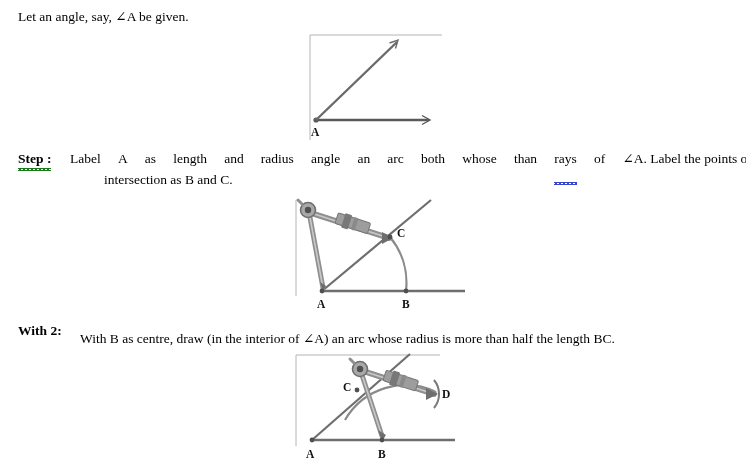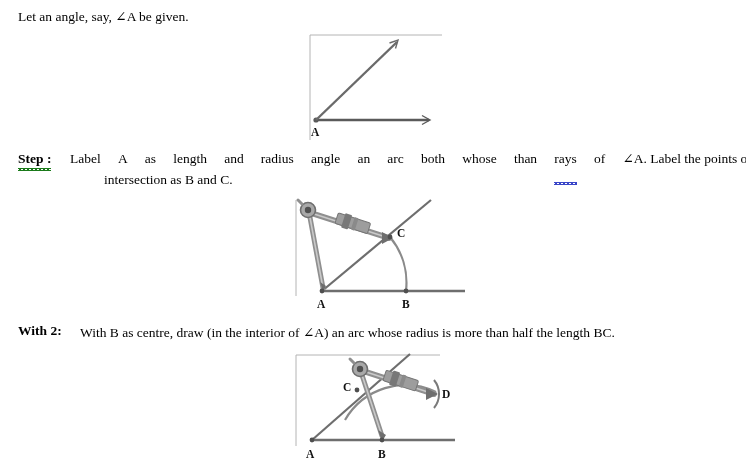--- a/index.html
+++ b/index.html
@@ -73,21 +73,21 @@
   .step1-line2 {
     position: absolute;
     left: 70px;
     top: 21px;
     white-space: nowrap;
     margin-left: 16px;
   }
   .step2-line1 {
     position: absolute;
     left: 62px;
-    top: 2px;
+    top: 8px;
     white-space: nowrap;
   }
   .justified-row {
     display: flex;
     justify-content: space-between;
     width: 682px;
   }
 
   
   .figure {

